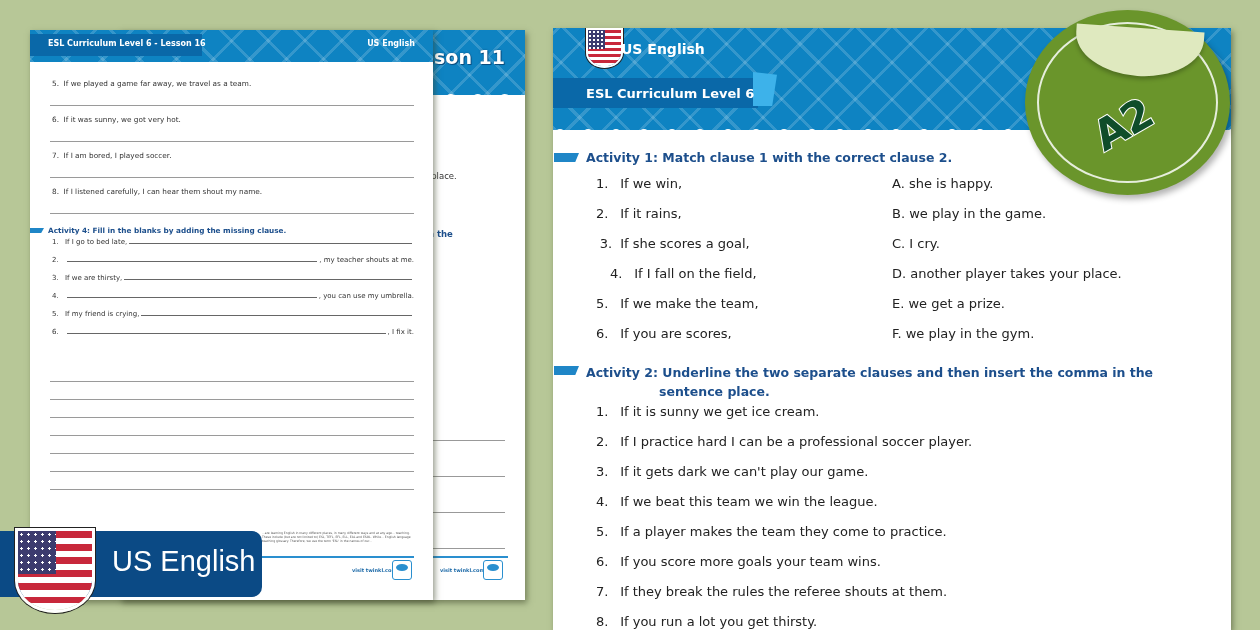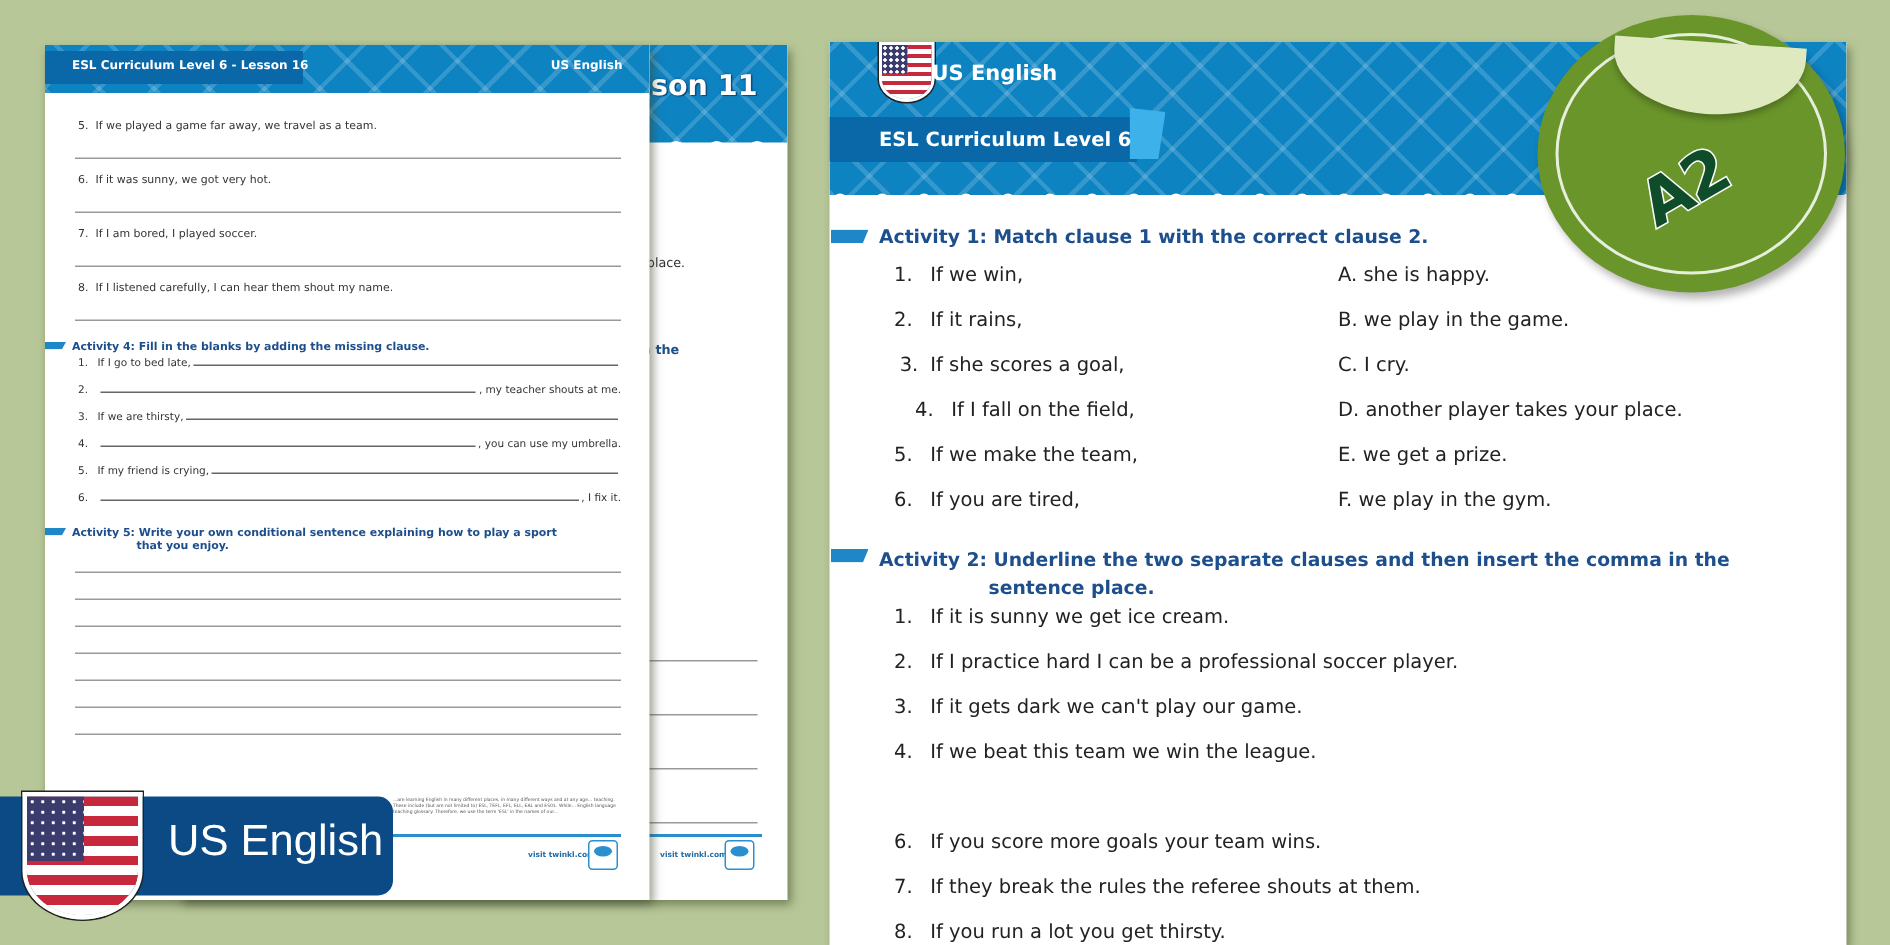--- a/index.html
+++ b/index.html
@@ -146,24 +146,20 @@
       <span class="blank"></span>
       <span></span>
     </div>
   <div class="fp-fill" style="top:298px;">
       <span class="num">6.</span>
       <span></span>
       <span class="blank"></span>
       <span>, I fix it.</span>
     </div>
 
-  <div class="fp-act" style="top:320px;">
-    <span>Activity 5: Write your own conditional sentence explaining how to play a sport</span><br>
-    <span style="padding-left:43px;">that you enjoy.</span>
-  </div>
   <div class="fp-rule" style="top:351px;"></div>
   <div class="fp-rule" style="top:369px;"></div>
   <div class="fp-rule" style="top:387px;"></div>
   <div class="fp-rule" style="top:405px;"></div>
   <div class="fp-rule" style="top:423px;"></div>
   <div class="fp-rule" style="top:441px;"></div>
   <div class="fp-rule" style="top:459px;"></div>
 
   <div class="fp-smallprint">...are learning English in many different places, in many different ways and at any age... teaching. These include (but are not limited to) ESL, TEFL, EFL, ELL, EAL and ESOL. While... English language teaching glossary. Therefore, we use the term 'ESL' in the names of our...</div>
   <div class="fp-footer-line"></div>
@@ -192,37 +188,38 @@
   </div>
   <div class="mp-brand">US English</div>
   <div class="mp-level">ESL Curriculum Level 6</div>
 
   <div class="mp-act" style="top:122px;">Activity 1: Match clause 1 with the correct clause 2.</div>
   <div class="mp-item" style="left:43px; top:148px;"><span class="n">1.</span> <span>If we win,</span></div>
   <div class="mp-item" style="left:43px; top:178px;"><span class="n">2.</span> <span>If it rains,</span></div>
   <div class="mp-item" style="left:43px; top:208px;text-align:center;"><span class="n">3.</span> <span>If she scores a goal,</span></div>
   <div class="mp-item" style="left:43px; top:238px;margin-left:14px;"><span class="n">4.</span> <span>If I fall on the field,</span></div>
   <div class="mp-item" style="left:43px; top:268px;"><span class="n">5.</span> <span>If we make the team,</span></div>
-  <div class="mp-item" style="left:43px; top:298px;"><span class="n">6.</span> <span>If you are tired,</span></div>
+  <div class="mp-item" style="left:43px; top:298px;"><span class="n">6.</span> <span>If you are scores,</span></div>
 
   <div class="mp-item" style="left:339px; top:148px;">A. she is happy.</div>
   <div class="mp-item" style="left:339px; top:178px;">B. we play in the game.</div>
   <div class="mp-item" style="left:339px; top:208px;">C. I cry.</div>
   <div class="mp-item" style="left:339px; top:238px;">D. another player takes your place.</div>
   <div class="mp-item" style="left:339px; top:268px;">E. we get a prize.</div>
   <div class="mp-item" style="left:339px; top:298px;">F. we play in the gym.</div>
 
   <div class="mp-act" style="top:335px; line-height:19px;">
     <span>Activity 2: Underline the two separate clauses and then insert the comma in the</span>
     <span class="cont">sentence place.</span>
   </div>
   <div class="mp-item" style="left:43px; top:376px;"><span class="n">1.</span> <span>If it is sunny we get ice cream.</span></div>
   <div class="mp-item" style="left:43px; top:406px;"><span class="n">2.</span> <span>If I practice hard I can be a professional soccer player.</span></div>
   <div class="mp-item" style="left:43px; top:436px;"><span class="n">3.</span> <span>If it gets dark we can't play our game.</span></div>
   <div class="mp-item" style="left:43px; top:466px;"><span class="n">4.</span> <span>If we beat this team we win the league.</span></div>
+  <div class="mp-item" style="left:43px; top:496px;"><span class="n">5.</span> <span>If a player makes the team they come to practice.</span></div>
   <div class="mp-item" style="left:43px; top:526px;"><span class="n">6.</span> <span>If you score more goals your team wins.</span></div>
   <div class="mp-item" style="left:43px; top:556px;"><span class="n">7.</span> <span>If they break the rules the referee shouts at them.</span></div>
   <div class="mp-item" style="left:43px; top:586px;"><span class="n">8.</span> <span>If you run a lot you get thirsty.</span></div>
 </div>
 
 <div id="a2-sticker">
   <div class="disc"></div>
   <div class="disc-ring"></div>
   <div class="peel"></div>
   <div class="a2">A2</div>

